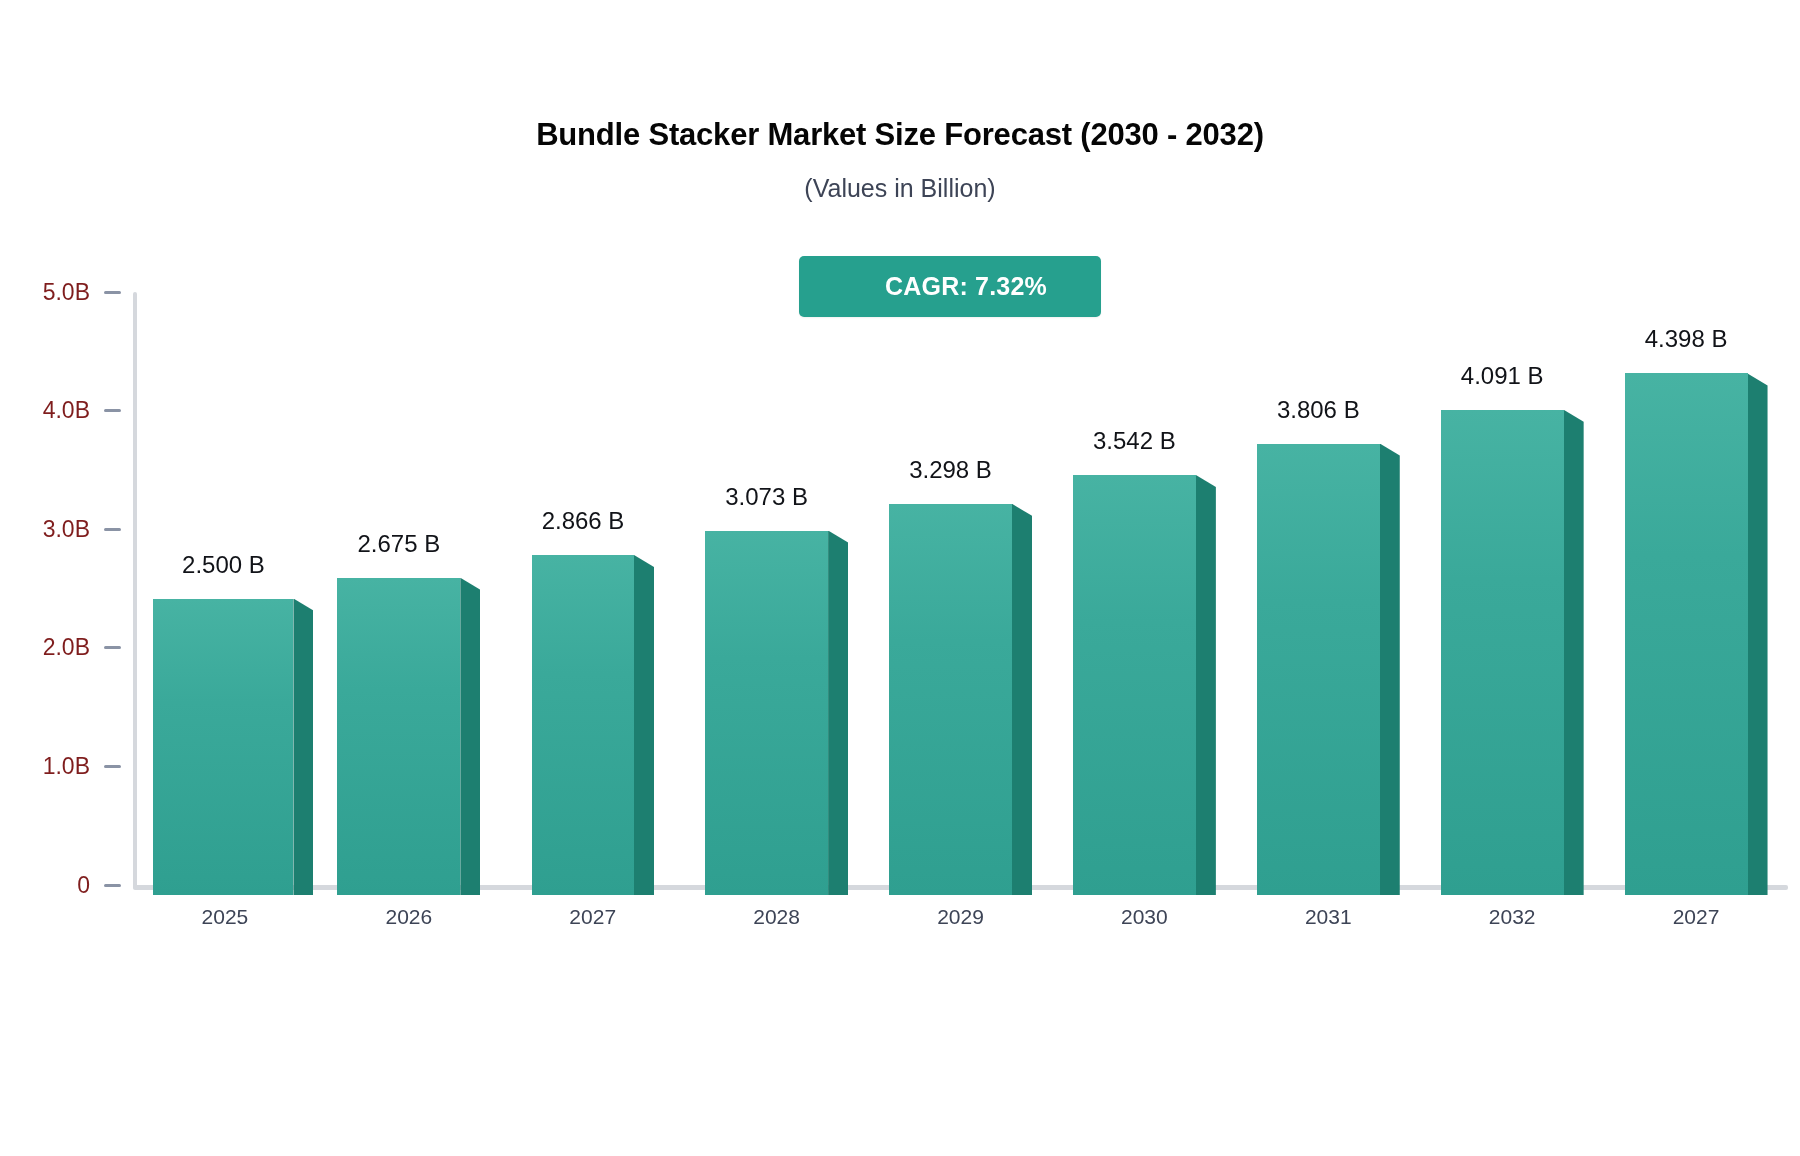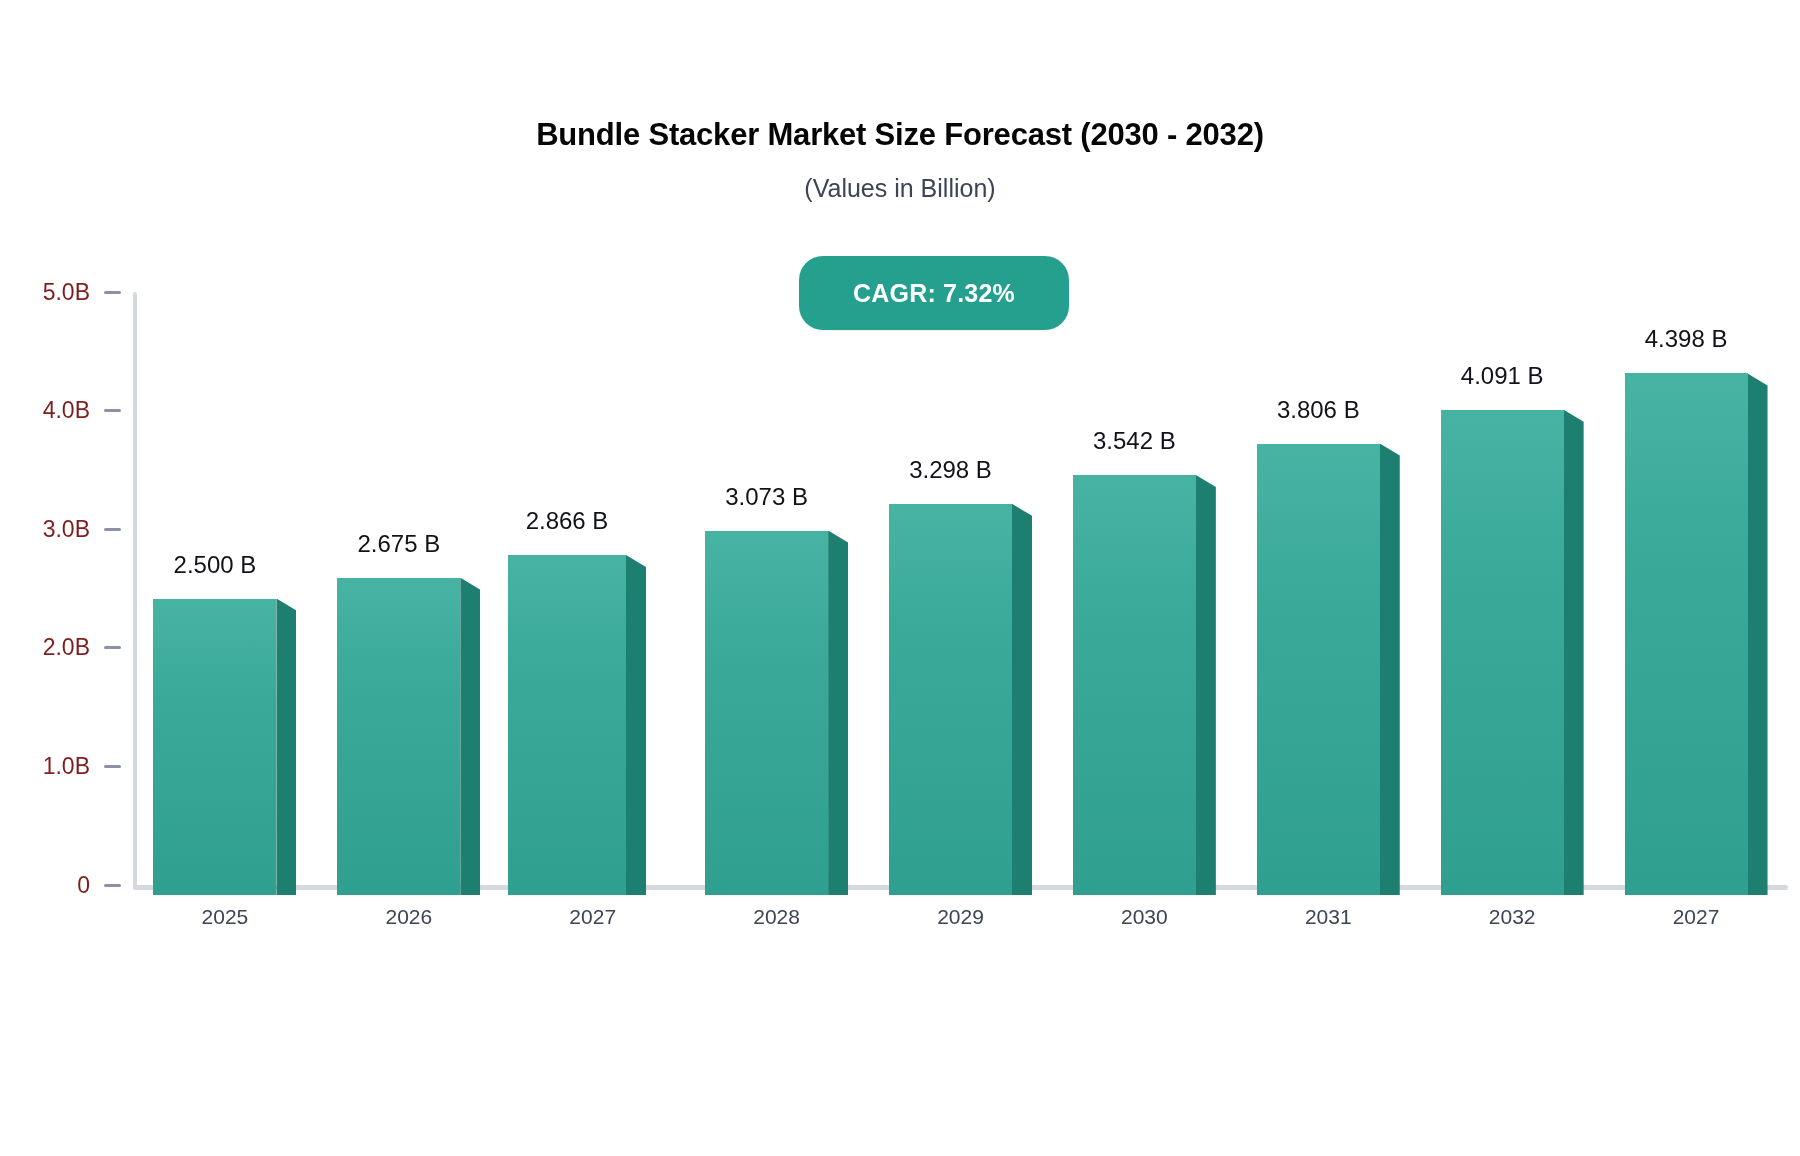--- a/index.html
+++ b/index.html
@@ -44,27 +44,28 @@
     color: #3d4456;
     white-space: nowrap;
   }
 
   
   #cagr-badge {
     position: absolute;
     left: 799px;
     top: 256px;
     width: 270px;
-    height: 74px;
+    height: 61px;
     background: #26a08e;
-    border-radius: 24px;
+    border-radius: 5px;
     display: flex;
     align-items: center;
     justify-content: center;
     box-shadow: 0 1px 2px rgba(0,0,0,0.06);
+    padding-left: 32px;
   }
   #cagr-badge span {
     color: #ffffff;
     font-size: 25px;
     font-weight: bold;
     letter-spacing: 0.2px;
     white-space: nowrap;
   }
 
   
@@ -222,31 +223,31 @@
         <span class="y-label">1.0B</span>
         <span class="y-dash"></span>
       </div>
       <div class="y-tick" style="top: 875px;">
         <span class="y-label">0</span>
         <span class="y-dash"></span>
       </div>
     </div>
 
   <div id="plot" style="top: 292px; height: 598px;">
-      <div class="bar-group" style="left: 20.4444px; bottom: -5px; width: 123px; height: 296.5px;">
+      <div class="bar-group" style="left: 20.4444px; bottom: -5px; width: 140px; height: 296.5px;">
         <div class="bar-face" style="height: 296.5px;"></div>
         <div class="bar-side" style="height: 296.5px;"></div>
         <div class="bar-value" style="bottom: 316.5px;">2.500 B</div>
       </div>
       <div class="bar-group" style="left: 204.333px; bottom: -5px; width: 123px; height: 317.255px;">
         <div class="bar-face" style="height: 317.255px;"></div>
         <div class="bar-side" style="height: 317.255px;"></div>
         <div class="bar-value" style="bottom: 337.255px;">2.675 B</div>
       </div>
-      <div class="bar-group" style="left: 375px; bottom: -5px; width: 102px; height: 339.908px; padding-left: 16px;">
+      <div class="bar-group" style="left: 399px; bottom: -5px; width: 102px; height: 339.908px;">
         <div class="bar-face" style="height: 339.908px;"></div>
         <div class="bar-side" style="height: 339.908px;"></div>
         <div class="bar-value" style="bottom: 359.908px;">2.866 B</div>
       </div>
       <div class="bar-group" style="left: 572.111px; bottom: -5px; width: 123px; height: 364.458px;">
         <div class="bar-face" style="height: 364.458px;"></div>
         <div class="bar-side" style="height: 364.458px;"></div>
         <div class="bar-value" style="bottom: 384.458px;">3.073 B</div>
       </div>
       <div class="bar-group" style="left: 756px; bottom: -5px; width: 123px; height: 391.143px; text-decoration: underline;">

